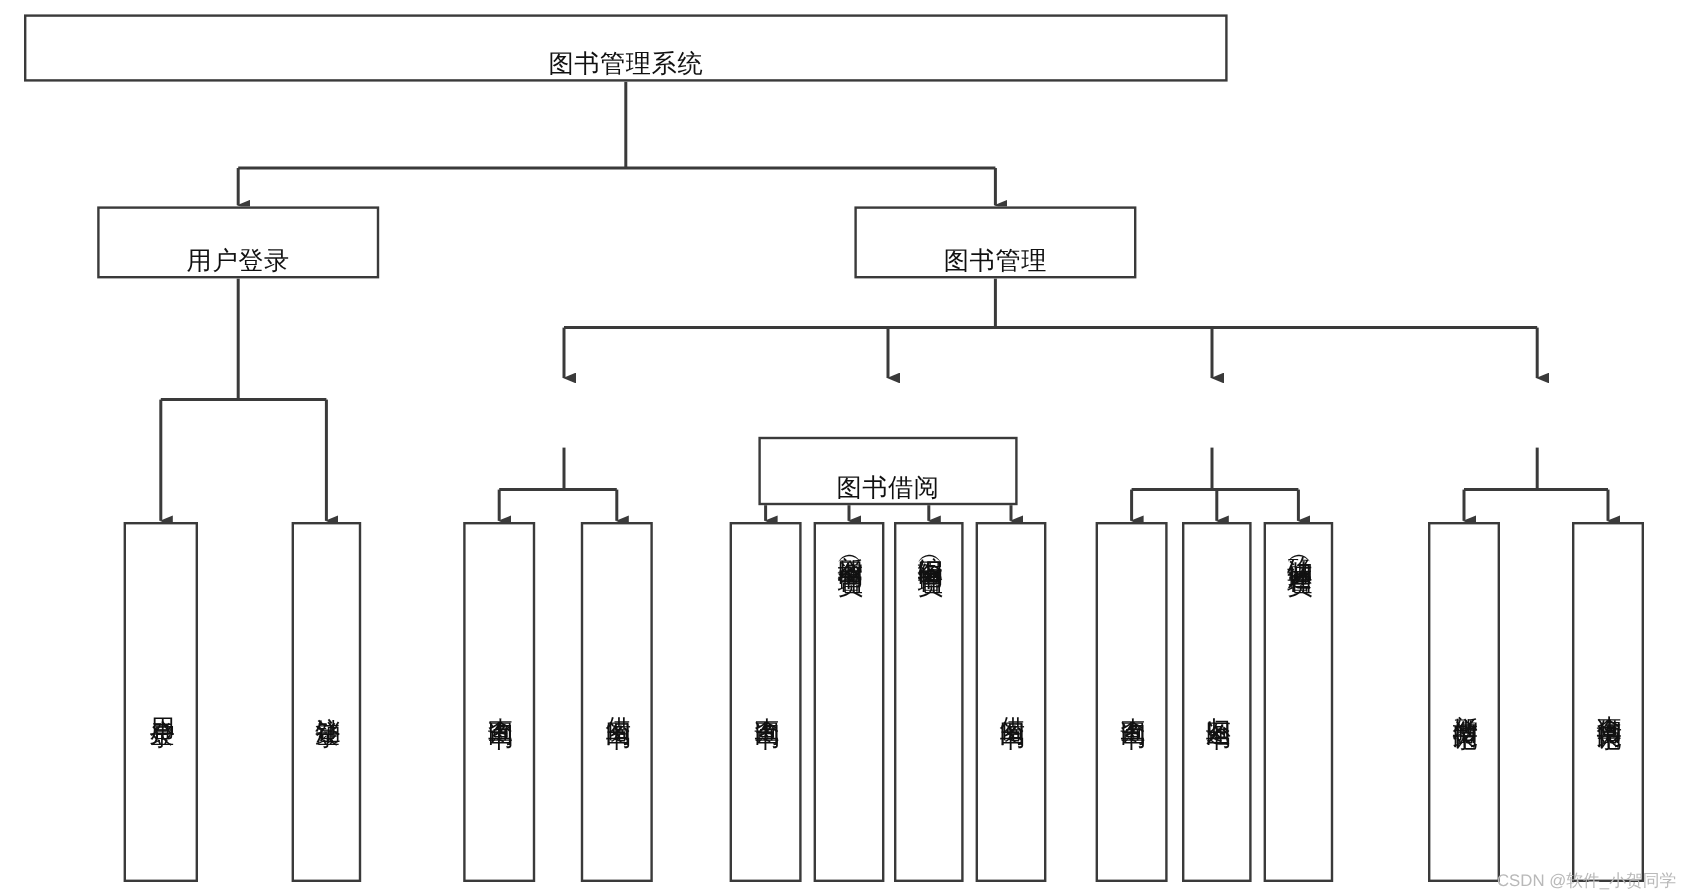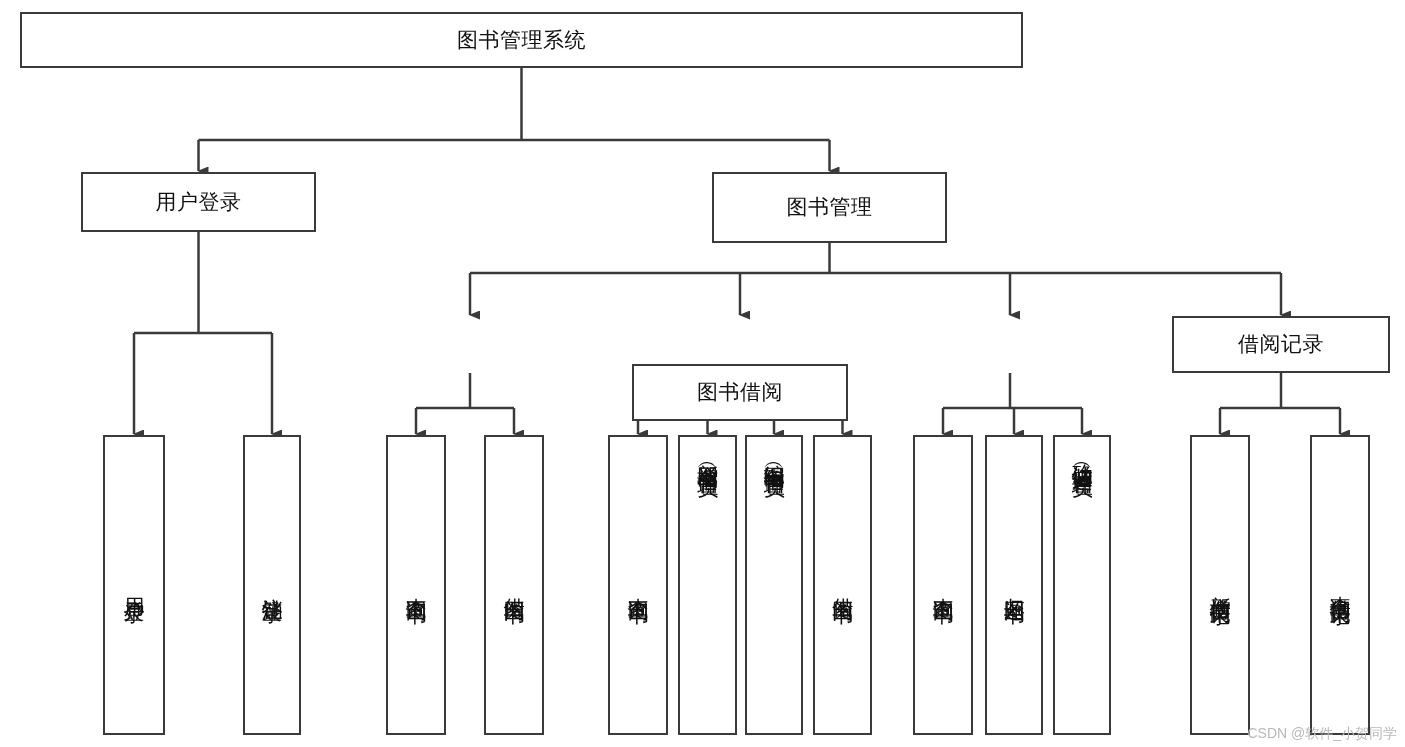--- a/index.html
+++ b/index.html
@@ -26,21 +26,21 @@
     width: 1405px;
     height: 747px;
     pointer-events: none;
   }
   .node {
     position: absolute;
     box-sizing: border-box;
     background: #ffffff;
     border: 2px solid #3a3a3a;
     display: flex;
-    align-items: center;
+    align-items: flex-end;
     justify-content: center;
     z-index: 2;
   }
   .node-label {
     font-size: 21px;
     line-height: 1.15;
     color: #111111;
     letter-spacing: 0.5px;
     white-space: nowrap;
     text-align: center;
@@ -122,29 +122,26 @@
       </g>
   </svg>
 
   <div class="node" style="left: 20px; top: 12px; width: 1003px; height: 56px;">
     <span class="node-label">图书管理系统</span>
   </div>
 
   <div class="node" style="left: 81px; top: 172px; width: 235px; height: 60px;">
     <span class="node-label">用户登录</span>
   </div>
-  <div class="node" style="left: 712px; top: 172px; width: 235px; height: 71px;">
+  <div class="node" style="left: 712px; top: 172px; width: 235px; height: 60px;">
     <span class="node-label">图书管理</span>
   </div>
 
   <div class="node" style="left: 632px; top: 316px; width: 216px; height: 57px; margin-top: 48px;">
     <span class="node-label">图书借阅</span>
-  </div>
-  <div class="node" style="left: 1172px; top: 316px; width: 218px; height: 57px;">
-    <span class="node-label">借阅记录</span>
   </div>
 
   <div class="node vertical centerv" style="left: 103px; top: 435px; width: 62px; height: 300px;">
     <span class="node-label">用户登录</span>
   </div>
   <div class="node vertical centerv" style="left: 243px; top: 435px; width: 58px; height: 300px;">
     <span class="node-label">注销登录</span>
   </div>
 
   <div class="node vertical centerv" style="left: 386px; top: 435px; width: 60px; height: 300px;">

